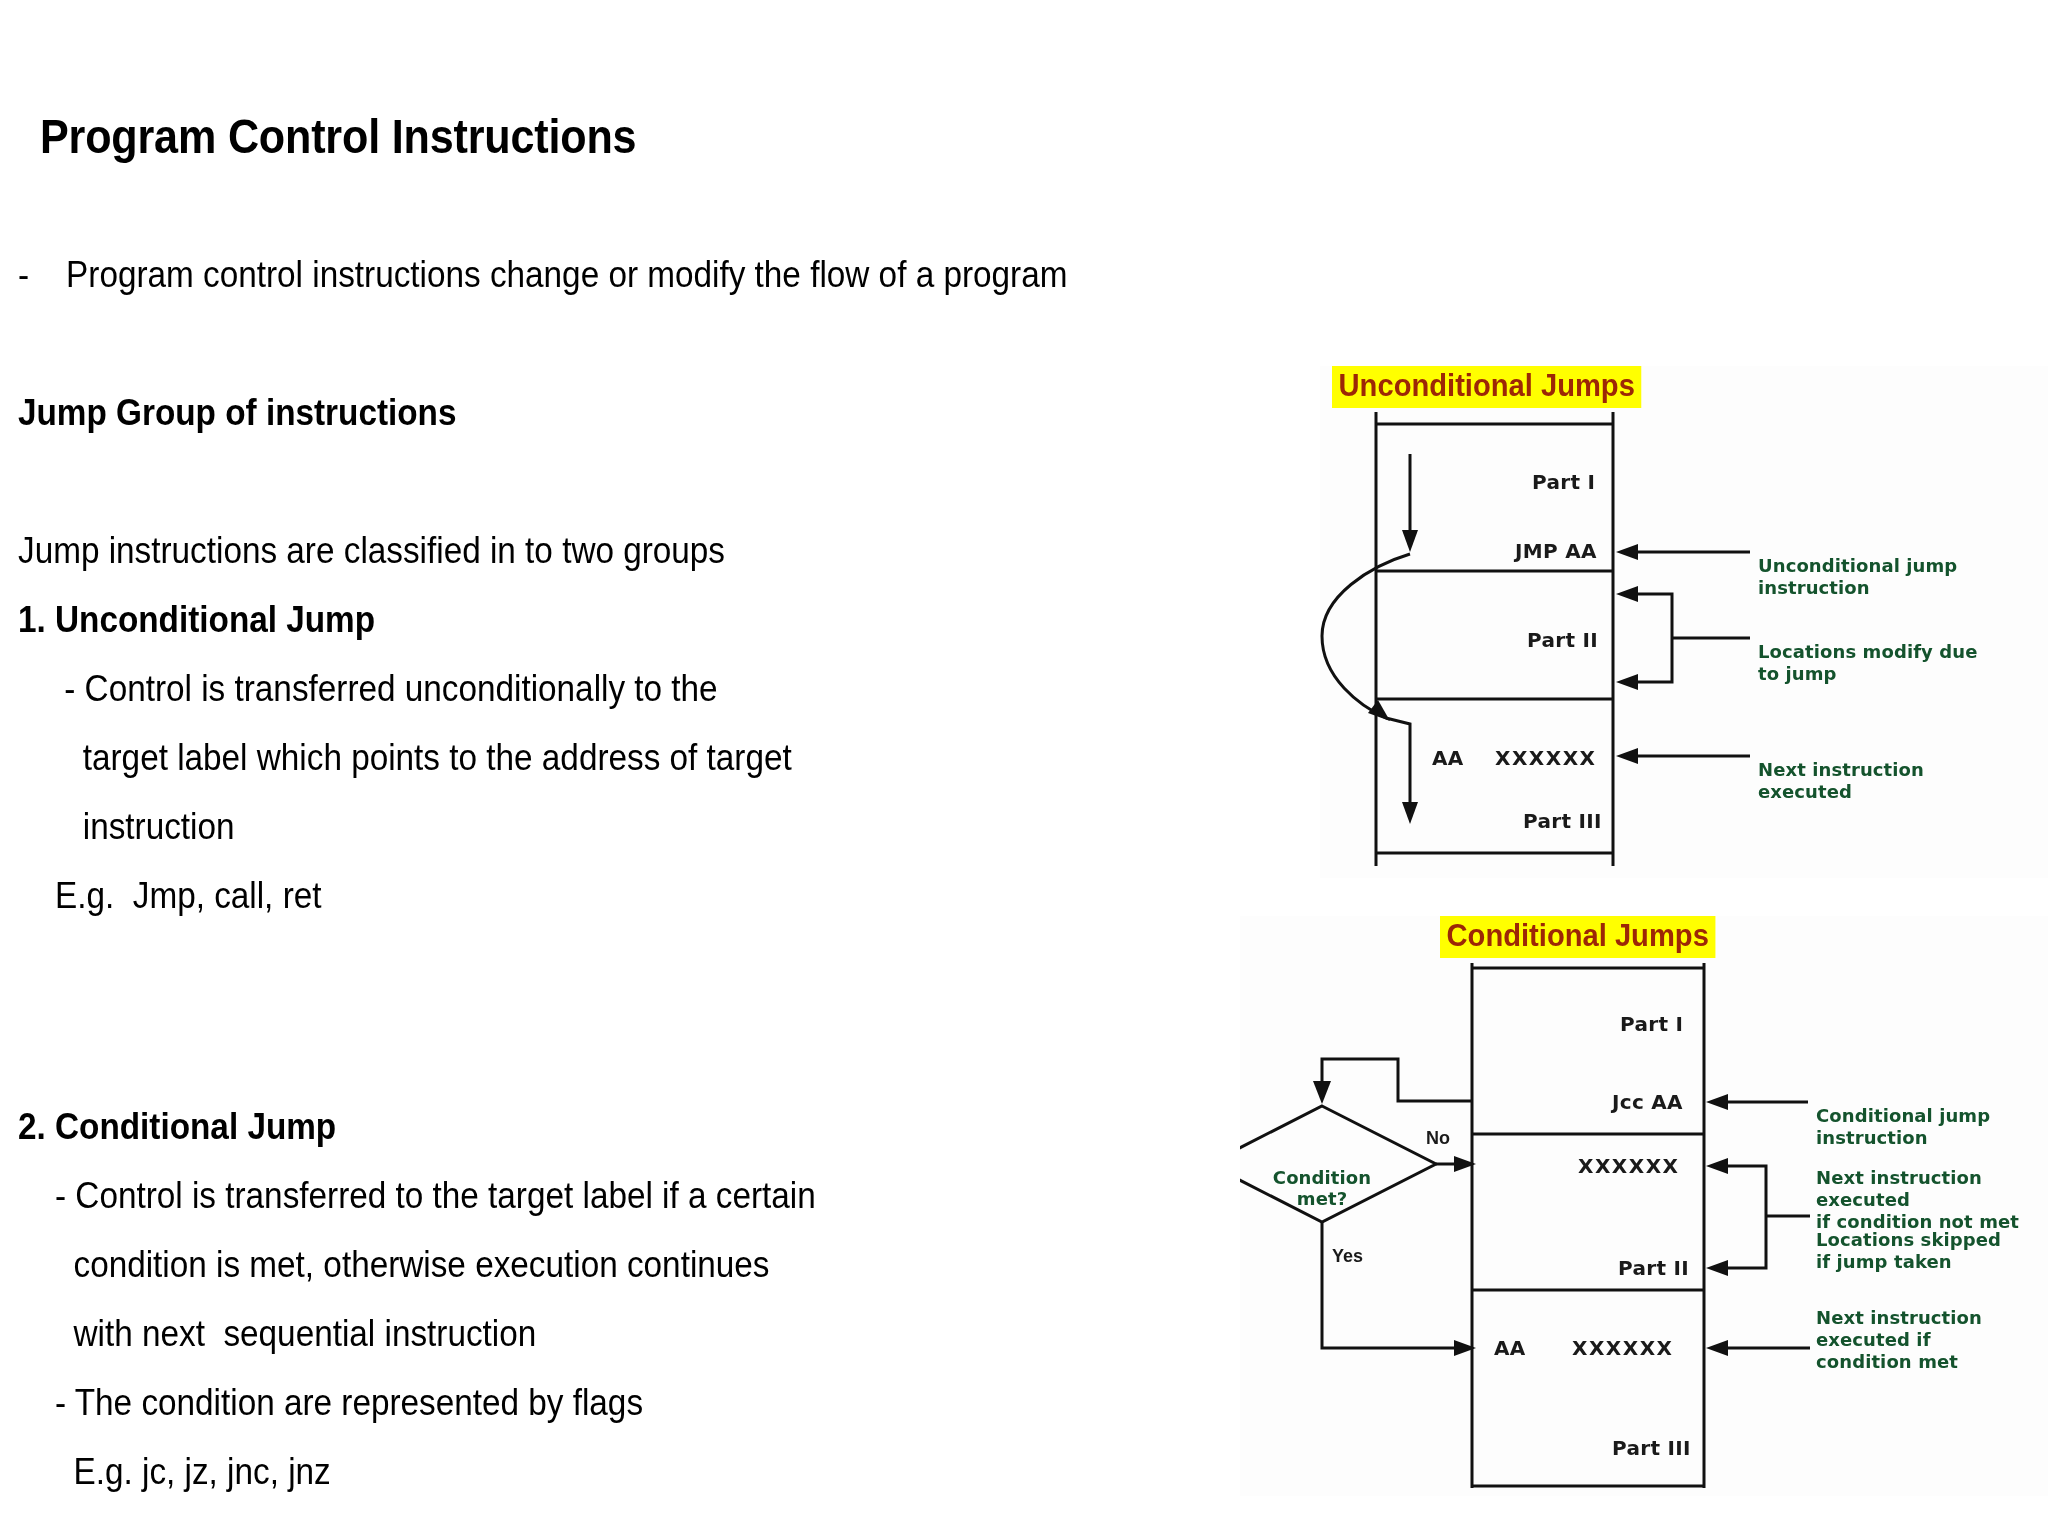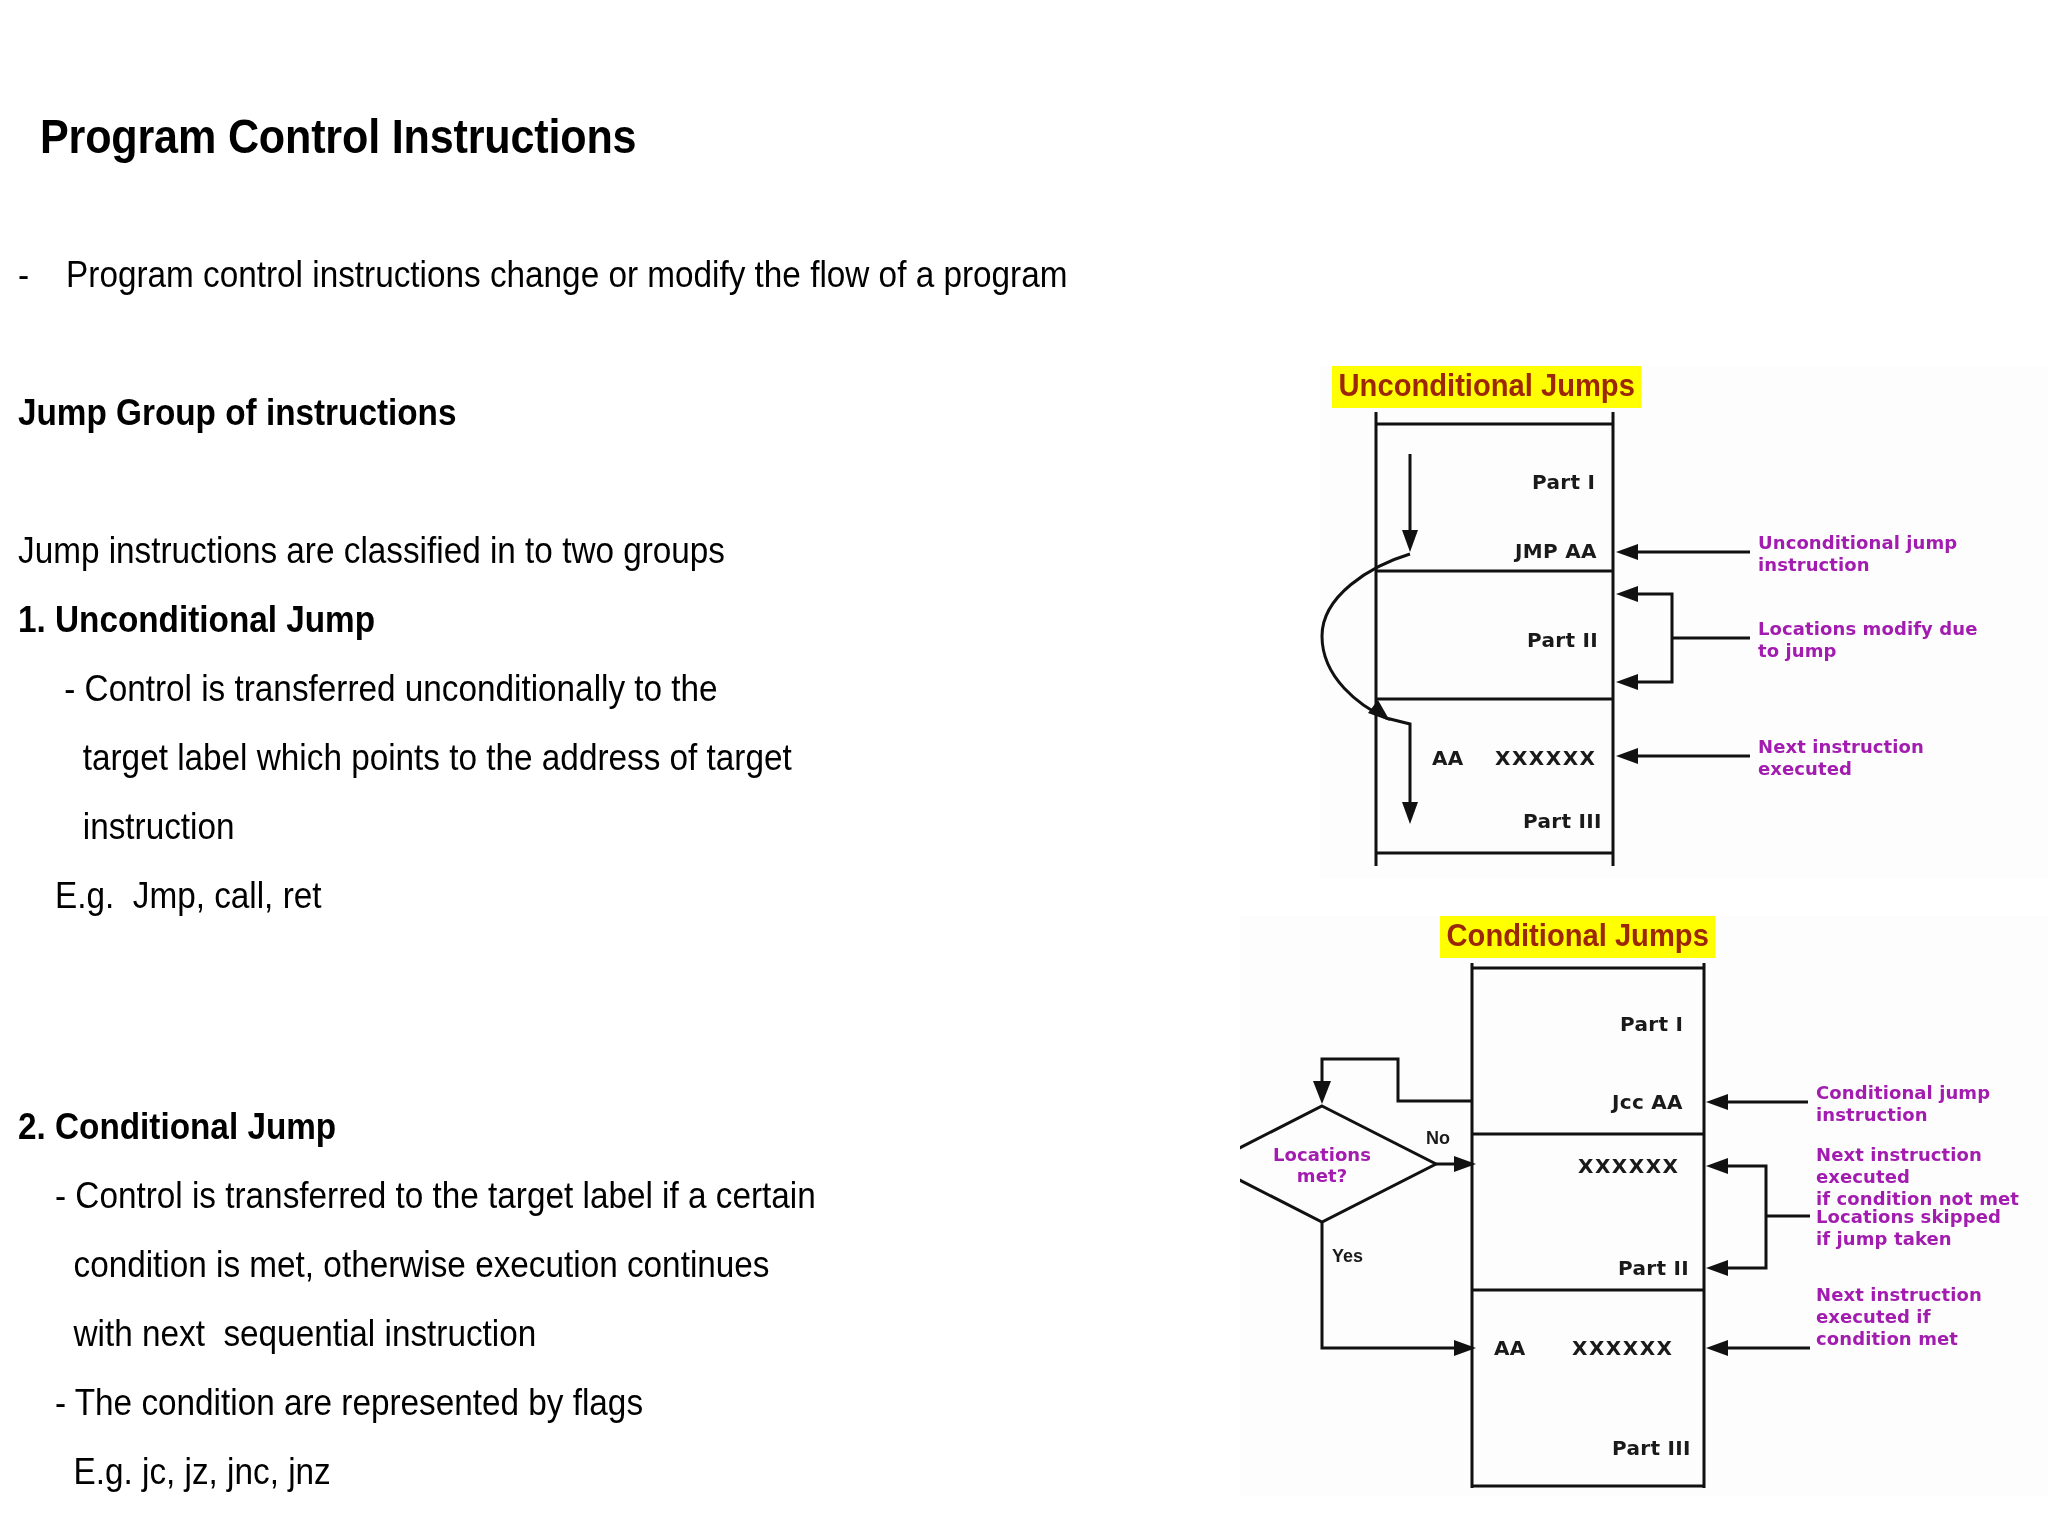--- a/index.html
+++ b/index.html
@@ -91,23 +91,24 @@
     white-space: nowrap;
     letter-spacing: 0.3px;
   }
   .dg-label.mono-x { letter-spacing: 1.5px; }
   .dg-note {
     position: absolute;
     font-family: "DejaVu Sans", sans-serif;
     font-size: 18px;
     font-weight: bold;
     line-height: 22px;
-    color: #a21caf;
+    color: #14532d;
     white-space: pre-line;
     letter-spacing: 0.1px;
+    margin-top: 23px;
   }
   .dg-small {
     position: absolute;
     font-family: Liberation Sans, sans-serif;
     font-size: 18px;
     font-weight: bold;
     color: #1a1a1a;
     white-space: nowrap;
   }
 </style>
@@ -252,21 +253,21 @@
   </svg>
 
   <div class="dg-label" style="left:380px; top:96px;">Part I</div>
   <div class="dg-label" style="left:372px; top:174px;">Jcc AA</div>
   <div class="dg-label mono-x" style="left:338px; top:238px;">XXXXXX</div>
   <div class="dg-label" style="left:378px; top:340px;">Part II</div>
   <div class="dg-label" style="left:254px; top:420px;">AA</div>
   <div class="dg-label mono-x" style="left:332px; top:420px;">XXXXXX</div>
   <div class="dg-label" style="left:372px; top:520px;">Part III</div>
 
-  <div class="dg-note" style="left:22px; top:228px; text-align:center; width:120px; line-height:21px;">Locations
+  <div class="dg-note" style="left:22px; top:228px; text-align:center; width:120px; line-height:21px;">Condition
 met?</div>
   <div class="dg-small" style="left:186px; top:212px;">No</div>
   <div class="dg-small" style="left:92px; top:330px;">Yes</div>
 
   <div class="dg-note" style="left:576px; top:166px;">Conditional jump
 instruction</div>
   <div class="dg-note" style="left:576px; top:228px;">Next instruction executed
 if condition not met</div>
   <div class="dg-note" style="left:576px; top:290px;">Locations skipped
 if jump taken</div>

